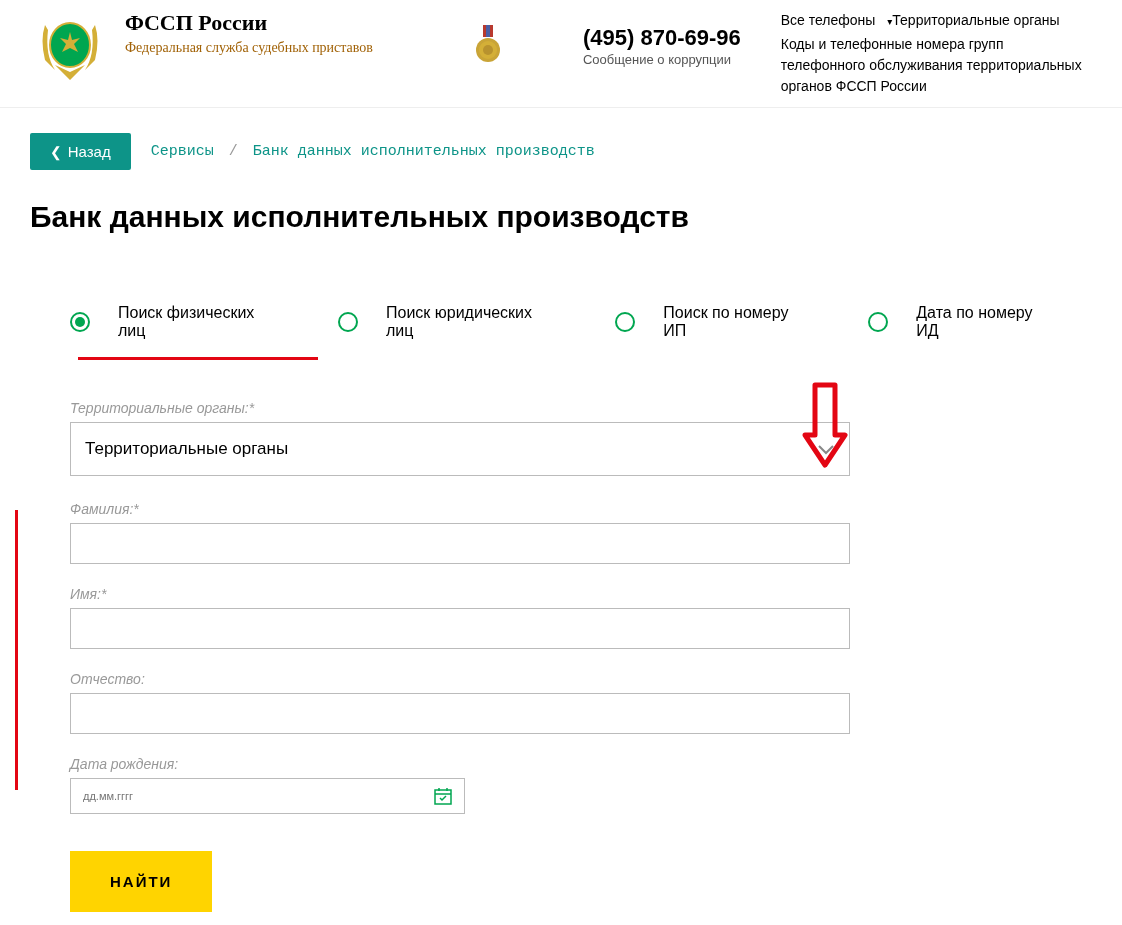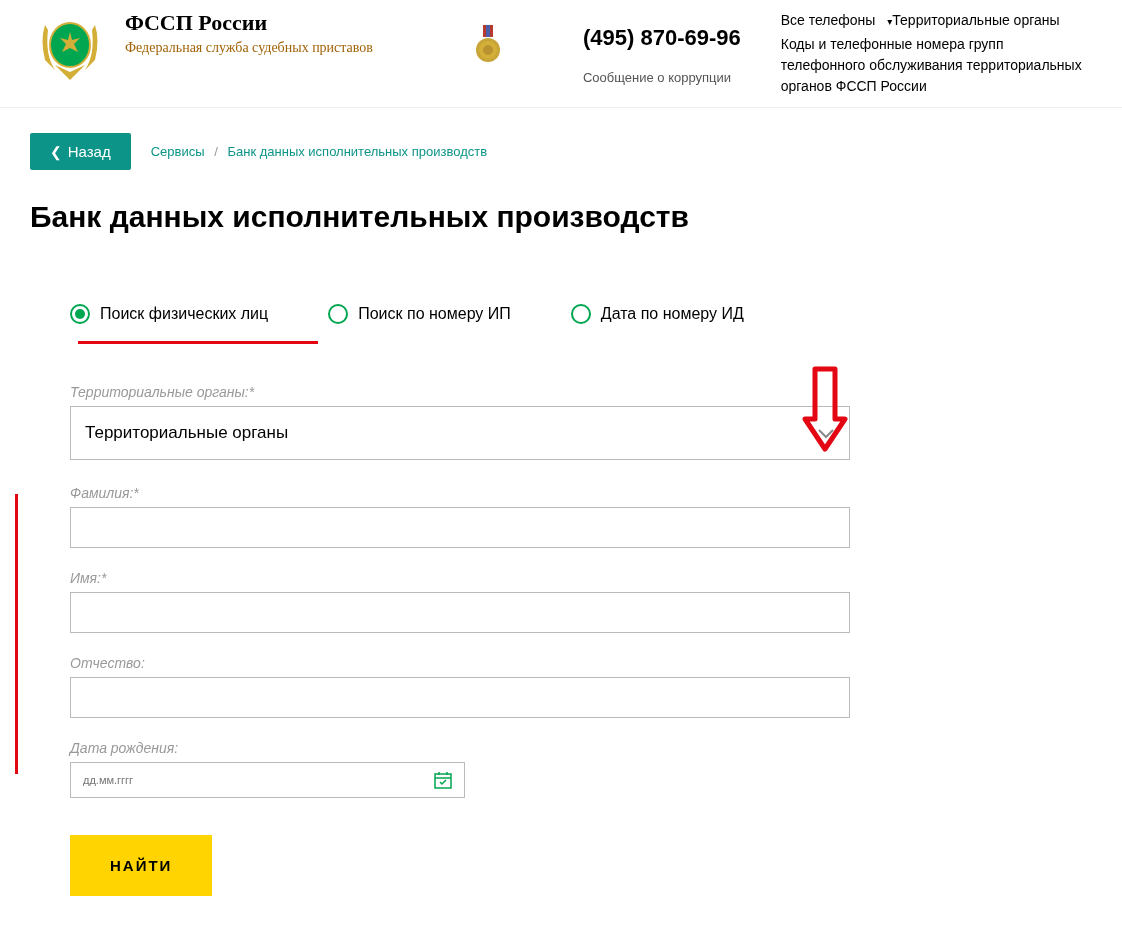--- a/index.html
+++ b/index.html
@@ -10,40 +10,40 @@
     .logo-block { display: flex; align-items: flex-start; gap: 15px; flex: 0 0 auto; font-family: Liberation Serif, serif; }
     .emblem { width: 80px; height: 80px; position: relative; }
     .emblem svg { width: 100%; height: 100%; }
     .org-info { }
     .org-title { font-size: 22px; font-weight: bold; color: #000; margin-bottom: 3px; }
     .org-sub { font-size: 14px; color: #a16207; line-height: 1.3; text-align: center; }
     .medal-block { margin-left: 100px; margin-top: 15px; }
     .medal { width: 30px; height: 40px; position: relative; }
     .phone-block { margin-left: 80px; margin-top: 15px; }
     .phone-number { font-size: 22px; font-weight: bold; color: #000; }
-    .phone-sub { font-size: 13px; color: #555; margin-top: 19px; }
+    .phone-sub { font-size: 13px; color: #555; margin-top: 1px; }
     .links-block { margin-left: 40px; font-size: 14px; color: #000; line-height: 1.5; flex: 1; }
     .links-row { display: flex; margin-bottom: 3px; }
     .links-item { cursor: pointer; }
     .dropdown-caret { font-size: 10px; margin-left: 8px; }
     .links-long { max-width: 360px; }
     
     
     .content { padding: 25px 30px; }
     .nav-row { display: flex; align-items: center; gap: 20px; margin-bottom: 30px; }
     .back-btn { background: #0d9488; color: #fff; border: none; padding: 10px 20px; font-size: 15px; cursor: pointer; border-radius: 2px; display: flex; align-items: center; gap: 6px; }
     .back-chevron { font-size: 14px; }
-    .breadcrumb { font-size: 13px; color: #0d9488; }
+    .breadcrumb { font-size: 15px; color: #0d9488; font-family: Liberation Mono, monospace; }
     .breadcrumb .sep { color: #999; margin: 0 6px; }
     .breadcrumb .active { color: #0d9488; }
     .page-title { font-size: 30px; font-weight: bold; margin-bottom: 70px; }
     
     
     .tabs { display: flex; gap: 60px; padding: 0 40px; margin-bottom: 40px; position: relative; }
-    .tab { display: flex; align-items: center; gap: 10px; cursor: pointer; font-size: 16px; padding-bottom: 20px; }
+    .tab { display: flex; align-items: center; gap: 28px; cursor: pointer; font-size: 16px; padding-bottom: 20px; }
     .radio { width: 20px; height: 20px; border: 2px solid #00a650; border-radius: 50%; display: flex; align-items: center; justify-content: center; flex-shrink: 0; }
     .radio.checked .dot { width: 10px; height: 10px; background: #00a650; border-radius: 50%; }
     .tab-underline { position: absolute; left: 48px; bottom: 0; width: 240px; height: 3px; background: #e30613; }
     
     
     .form { padding: 0 40px; }
     .form-label { font-size: 14px; font-style: italic; color: #999; margin-bottom: 6px; display: block; }
     .select-wrap { position: relative; margin-bottom: 25px; width: 780px; }
     .select { width: 100%; border: 1px solid #bbb; padding: 16px 14px; font-size: 17px; cursor: pointer; display: flex; justify-content: space-between; align-items: center; }
     .chevron-down { width: 18px; height: 18px; }
@@ -128,20 +128,24 @@
 
   <div class="tabs">
     <div class="tab">
       <div class="radio checked">
             <div class="dot"></div>
           </div>
       <span>Поиск физических лиц</span>
     </div>
     <div class="tab">
       <div class="radio"></div>
+      <span>Поиск юридических лиц</span>
+    </div>
+    <div class="tab">
+      <div class="radio"></div>
       <span>Поиск по номеру ИП</span>
     </div>
     <div class="tab">
       <div class="radio"></div>
       <span>Дата по номеру ИД</span>
     </div>
     <div class="tab-underline"></div>
   </div>
 
   <div class="form form-group">

